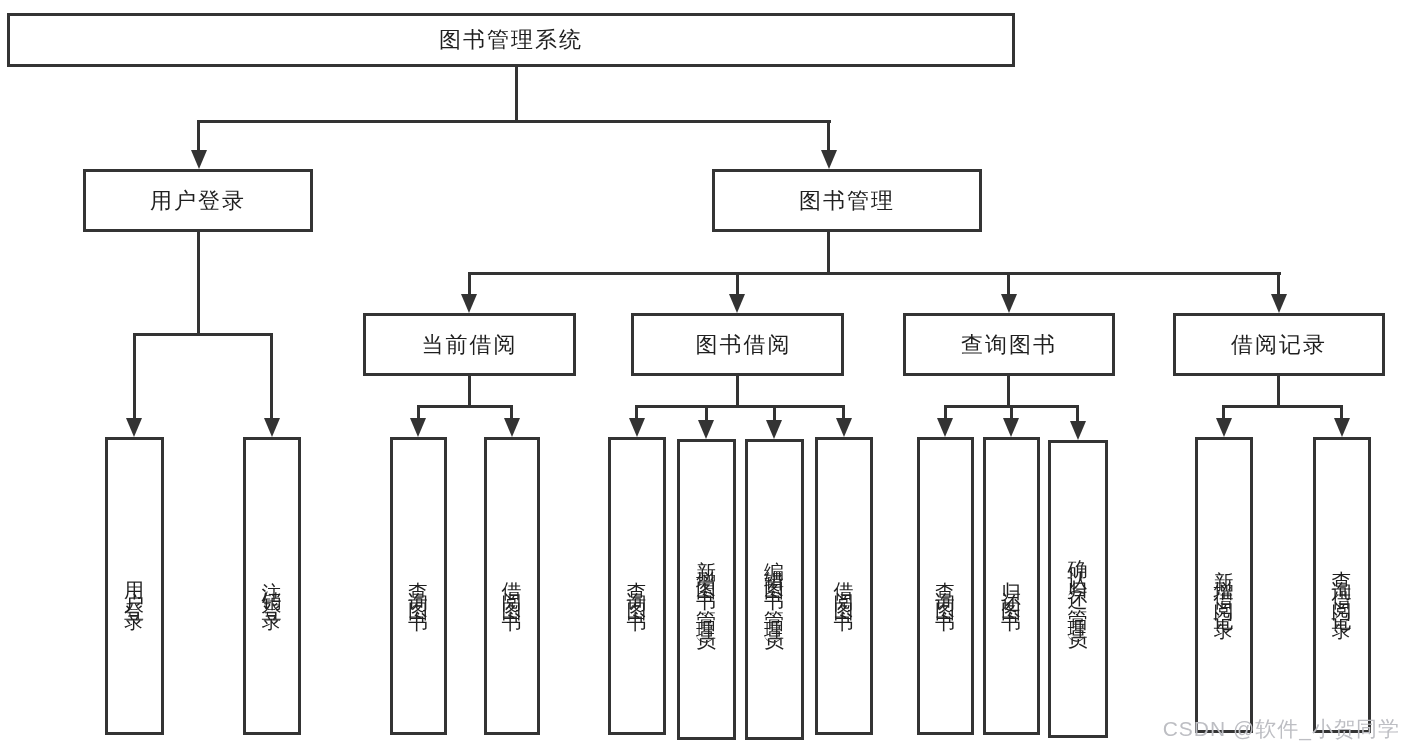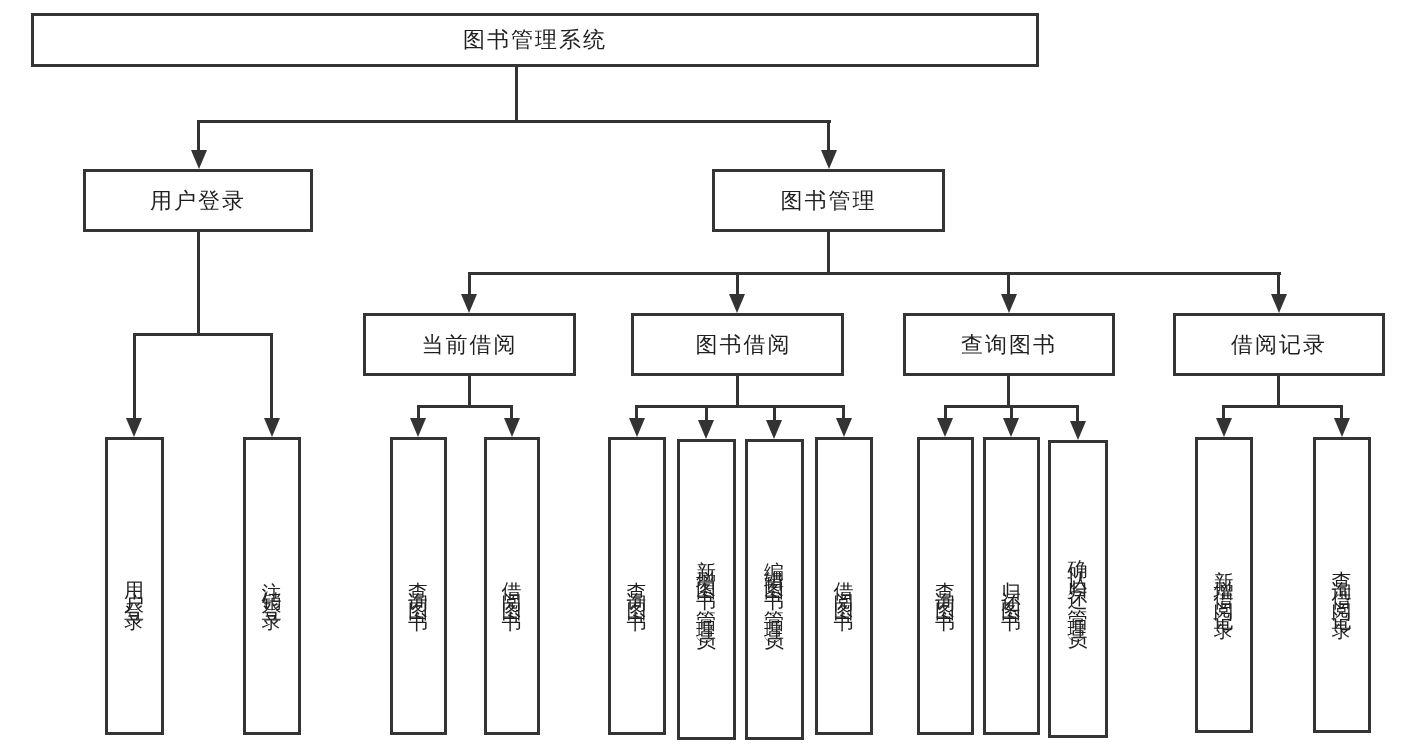--- a/index.html
+++ b/index.html
@@ -30,35 +30,35 @@
     position:absolute; right:5px; bottom:4px;
     font-size:21px; letter-spacing:1px;
     color:#bdbec3; z-index:6; white-space:nowrap;
   }
 </style>
 </head>
 <body>
 
 <div id="canvas">
 
-  <div class="box" style="left:31px; top:13px; width:1008px; height:54px;">
+  <div class="box" style="left:7px; top:13px; width:1008px; height:54px;">
     <span class="h-label">图书管理系统</span>
   </div>
 
   <div class="vl" style="left:515px; top:66px; height:57px;"></div>
   <div class="hl" style="left:197px; top:120px; width:634px;"></div>
   <div class="vl" style="left:197px; top:120px; height:38px;"></div>
   <div class="arr" style="left:191px; top:150px;"></div>
   <div class="vl" style="left:827px; top:120px; height:38px;"></div>
   <div class="arr" style="left:821px; top:150px;"></div>
 
   <div class="box" style="left:83px; top:169px; width:230px; height:63px;">
     <span class="h-label">用户登录</span>
   </div>
-  <div class="box" style="left:712px; top:169px; width:233px; height:63px;">
+  <div class="box" style="left:712px; top:169px; width:270px; height:63px;">
     <span class="h-label">图书管理</span>
   </div>
 
   <div class="vl" style="left:197px; top:232px; height:104px;"></div>
   <div class="hl" style="left:133px; top:333px; width:140px;"></div>
   <div class="vl" style="left:133px; top:333px; height:91px;"></div>
   <div class="arr" style="left:126px; top:418px;"></div>
   <div class="vl" style="left:270px; top:333px; height:91px;"></div>
   <div class="arr" style="left:264px; top:418px;"></div>
 
@@ -157,14 +157,15 @@
     <span class="v-label">确认归还（管理员）</span>
   </div>
 
   <div class="box" style="left:1195px; top:437px; width:58px; height:296px;">
     <span class="v-label">新增借阅记录</span>
   </div>
   <div class="box" style="left:1313px; top:437px; width:58px; height:296px;">
     <span class="v-label">查询借阅记录</span>
   </div>
 
+  <div class="watermark">CSDN @软件_小贺同学</div>
 
 </div>
 
 </body></html>

